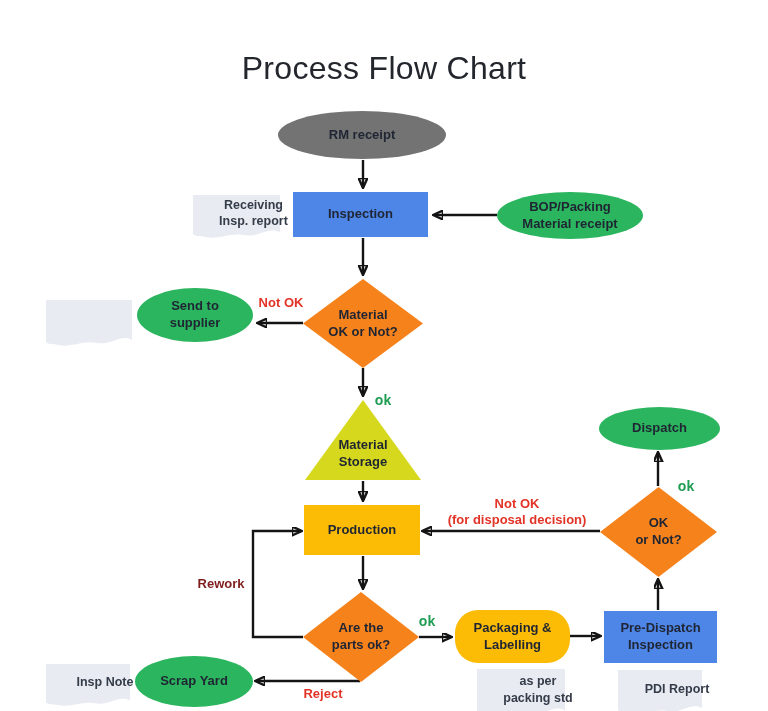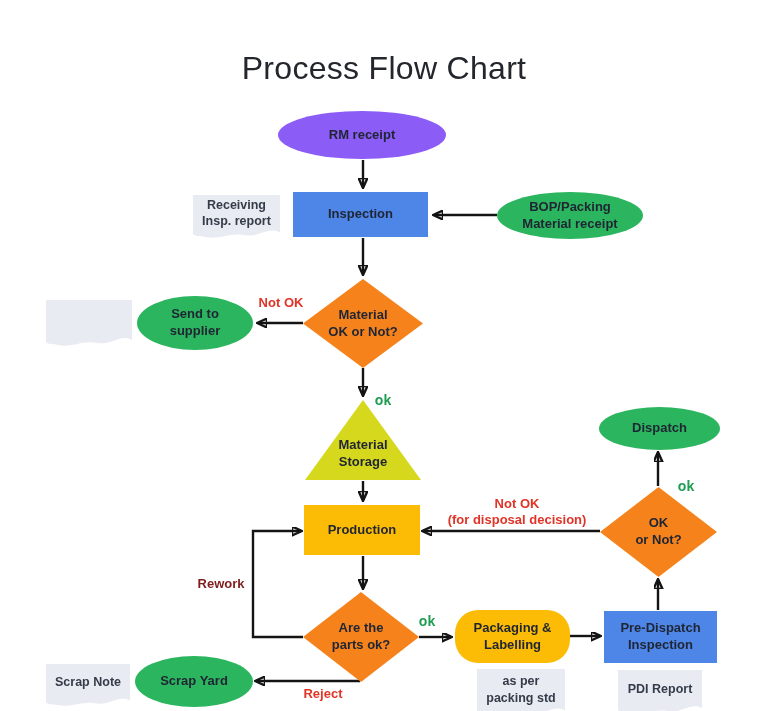--- a/index.html
+++ b/index.html
@@ -19,21 +19,21 @@
     color:#1f2533; white-space:pre-line;
   }
   .ellipse { border-radius:50%; }
   .diamond { clip-path:polygon(50% 0,100% 50%,50% 100%,0 50%); }
   .triangle { clip-path:polygon(50% 0,100% 100%,0 100%); align-items:flex-end; padding-bottom:9px; box-sizing:border-box; }
   .doc { position:absolute; }
   .doc svg { position:absolute; left:0; top:0; width:100%; height:100%; }
   .doc-label {
     position:relative; width:100%; height:86%; display:flex; align-items:center;
     justify-content:center; text-align:center; font-weight:600; font-size:12.5px;
-    color:#353c49; white-space:pre-line; line-height:1.3;
+    color:#353c49; white-space:pre-line; line-height:1.3;padding-left:17px;
   }
   .edge-label {
     position:absolute; transform:translate(-50%,-50%); font-weight:bold;
     font-size:13px; text-align:center; white-space:pre-line; line-height:1.25;
   }
   .edge-label.big { font-size:14px; }
 </style>
 </head>
 <body>
 
@@ -56,31 +56,31 @@
     <path d="M600,499 L423,499" marker-end="url(#ah)"></path>
     <path d="M363,524 L363,556" marker-end="url(#ah)"></path>
     <path d="M303,605 L253,605 L253,499 L301,499" marker-end="url(#ah)"></path>
     <path d="M419,605 L451,605" marker-end="url(#ah)"></path>
     <path d="M570,604 L600,604" marker-end="url(#ah)"></path>
     <path d="M658,578 L658,548" marker-end="url(#ah)"></path>
     <path d="M658,454 L658,421" marker-end="url(#ah)"></path>
     <path d="M360,649 L256,649" marker-end="url(#ah)"></path>
   </svg>
 
-  <div class="node ellipse" style="left: 278px; top: 79px; width: 168px; height: 48px; background: #8b5cf6;">RM receipt</div>
+  <div class="node ellipse" style="left: 278px; top: 79px; width: 168px; height: 48px; background: #737373;">RM receipt</div>
 
   <div class="node" style="left: 293px; top: 160px; width: 135px; height: 45px; background: rgb(78, 134, 232);">Inspection</div>
 
   <div class="node ellipse" style="left: 497px; top: 160px; width: 146px; height: 47px; background: rgb(43, 181, 94);">BOP/Packing
 Material receipt</div>
 
   <div class="node diamond" style="left: 303px; top: 247px; width: 120px; height: 89px; background: rgb(246, 130, 28);">Material
 OK or Not?</div>
 
-  <div class="node ellipse" style="left: 137px; top: 264px; width: 116px; height: 54px; background: rgb(43, 181, 94);">Send to
+  <div class="node ellipse" style="left: 137px; top: 256px; width: 116px; height: 54px; background: rgb(43, 181, 94);">Send to
 supplier</div>
 
   <div class="node triangle" style="left: 305px; top: 368px; width: 116px; height: 80px; background: rgb(213, 216, 28);">Material
 Storage</div>
 
   <div class="node" style="left: 304px; top: 473px; width: 116px; height: 50px; background: rgb(252, 188, 5);">Production</div>
 
   <div class="node diamond" style="left: 303px; top: 560px; width: 116px; height: 90px; background: rgb(246, 130, 28);">Are the
 parts ok?</div>
 
@@ -108,21 +108,21 @@
   <div class="doc" style="left:46px;top:267px;width:86px;height:48px">
     <svg viewBox="0 0 100 46" preserveAspectRatio="none">
       <path d="M0 1 H100 V39 C86 33 76 45 58 42 C42 39.5 30 47 14 44 C8 42.8 3 44 0 41 Z" fill="#e9ebf2"></path>
     </svg>
   </div>
 
   <div class="doc" style="left:46px;top:631px;width:84px;height:44px">
     <svg viewBox="0 0 100 46" preserveAspectRatio="none">
       <path d="M0 1 H100 V39 C86 33 76 45 58 42 C42 39.5 30 47 14 44 C8 42.8 3 44 0 41 Z" fill="#e9ebf2"></path>
     </svg>
-    <div class="doc-label">Scrap Note</div>
+    <div class="doc-label">Insp Note</div>
   </div>
 
   <div class="doc" style="left:477px;top:636px;width:88px;height:50px">
     <svg viewBox="0 0 100 46" preserveAspectRatio="none">
       <path d="M0 1 H100 V39 C86 33 76 45 58 42 C42 39.5 30 47 14 44 C8 42.8 3 44 0 41 Z" fill="#e9ebf2"></path>
     </svg>
     <div class="doc-label">as per
 packing std</div>
   </div>
 

